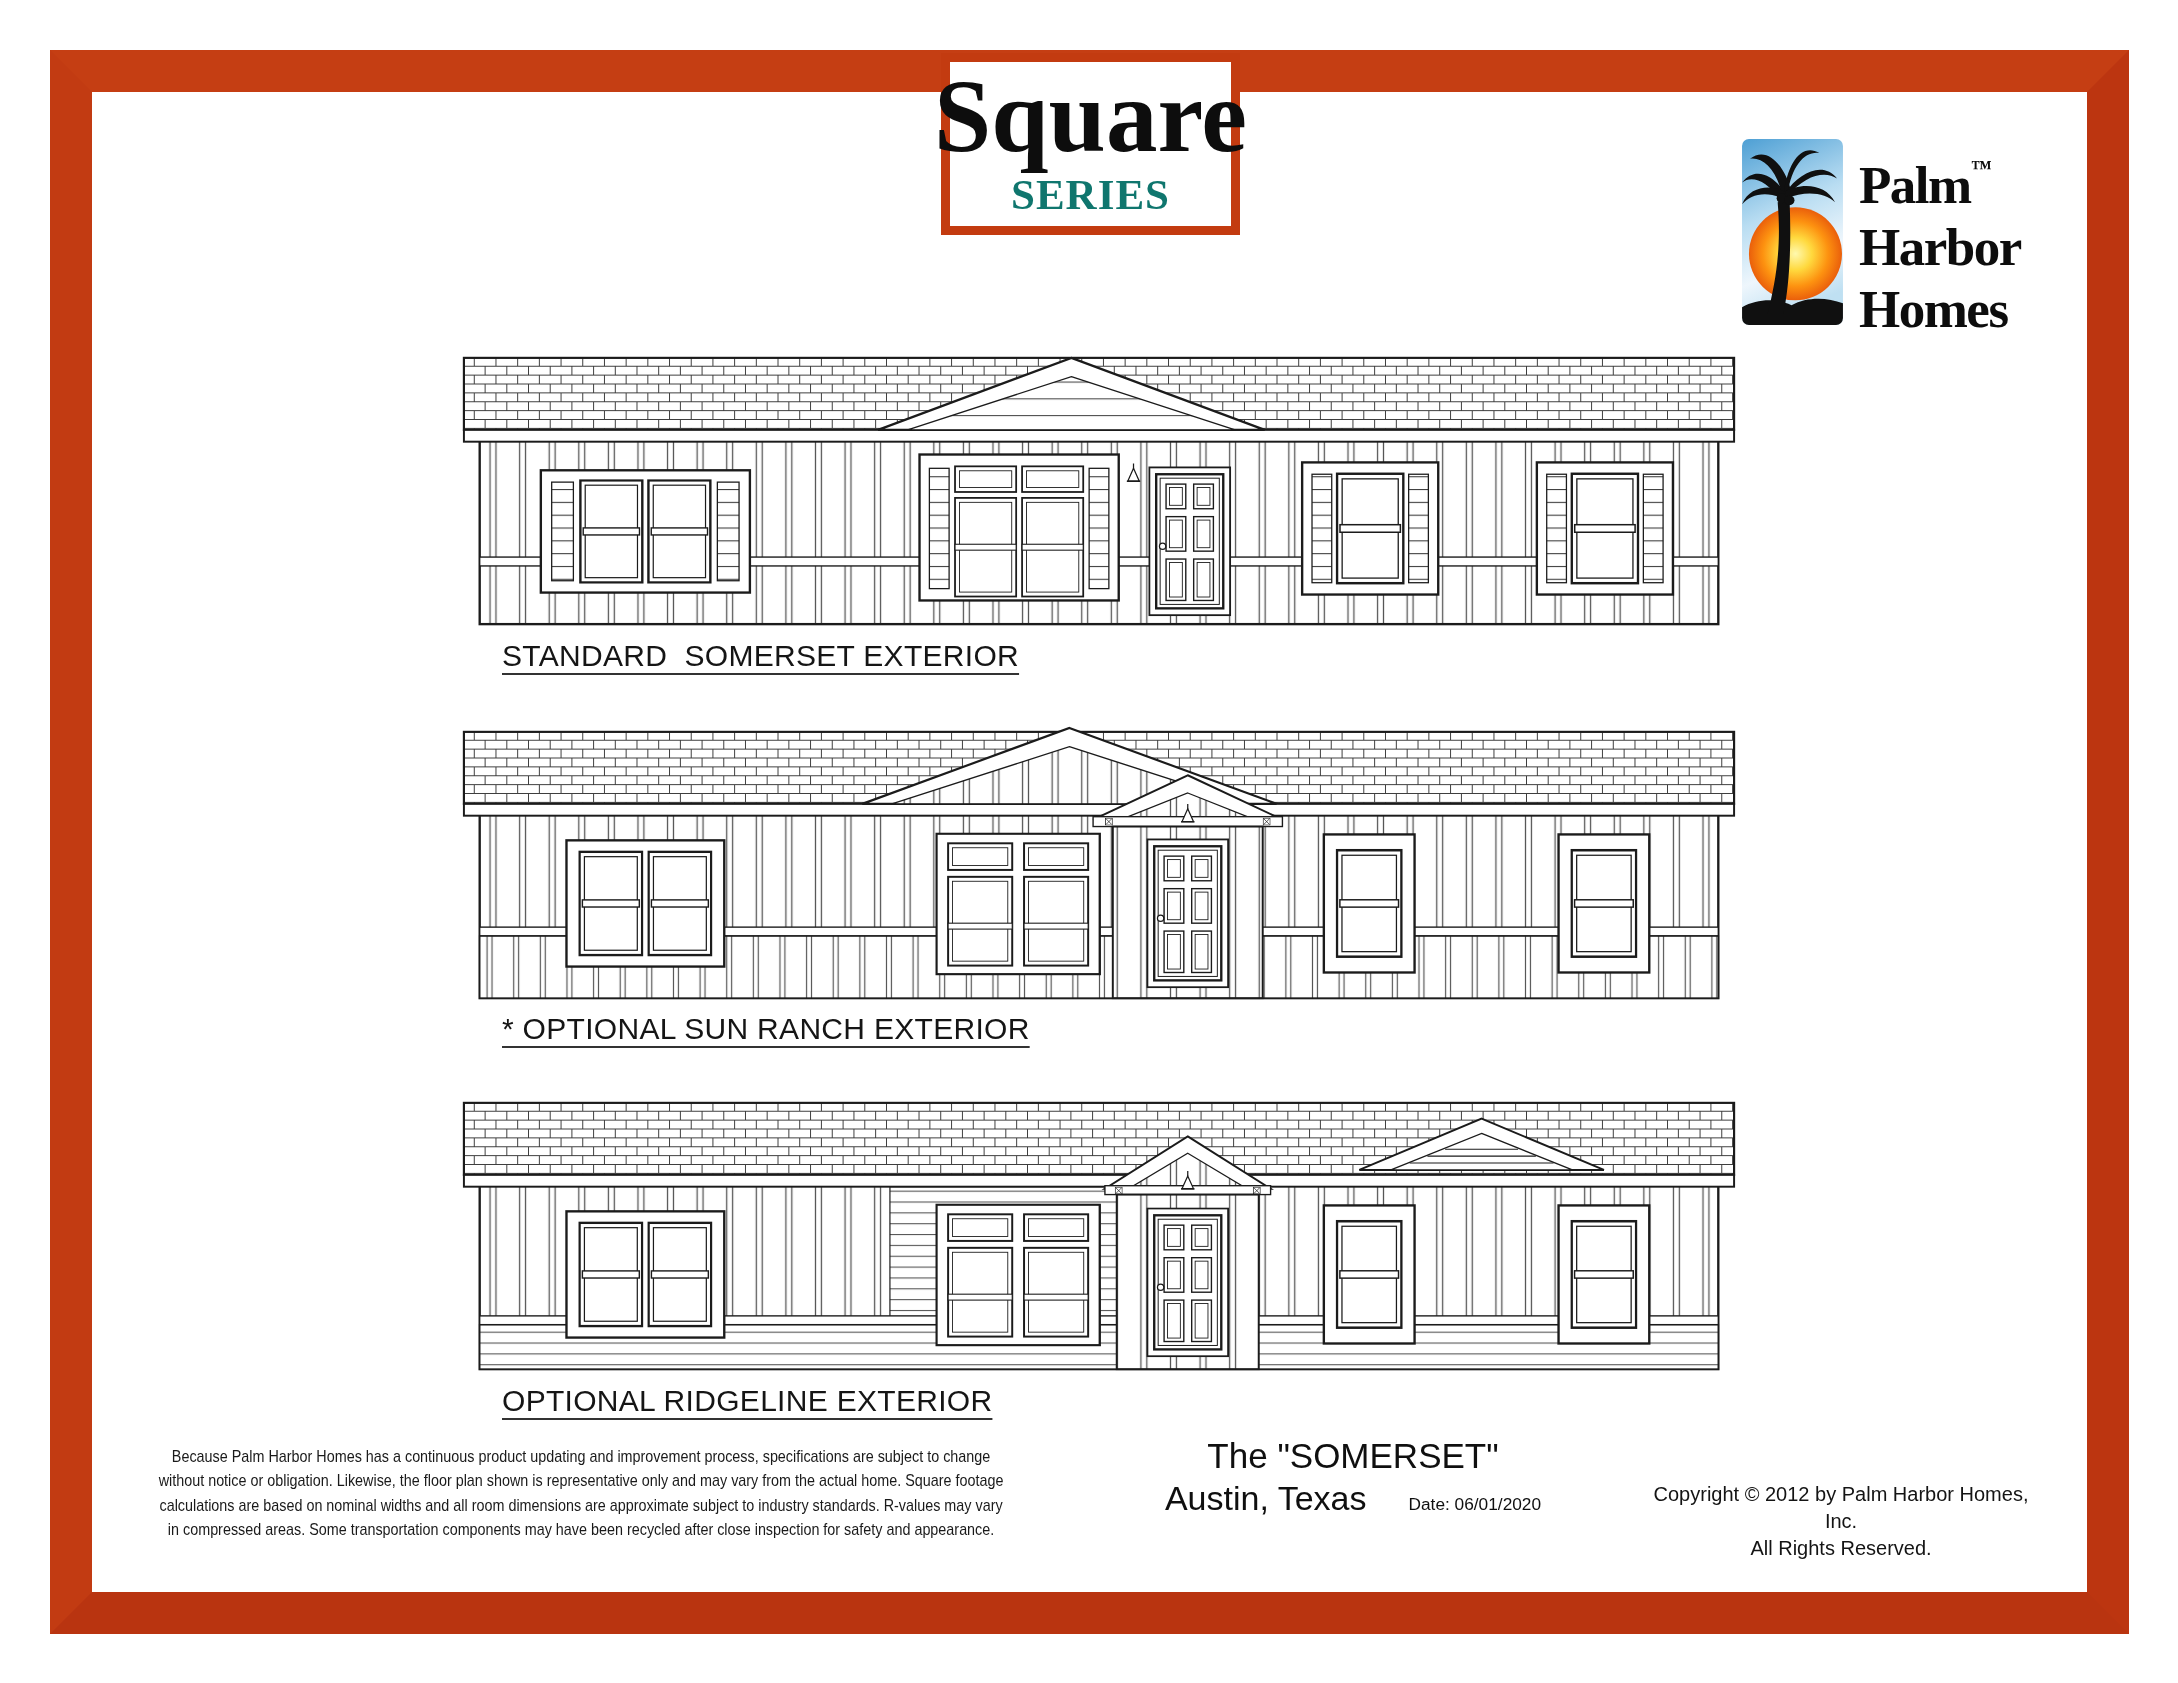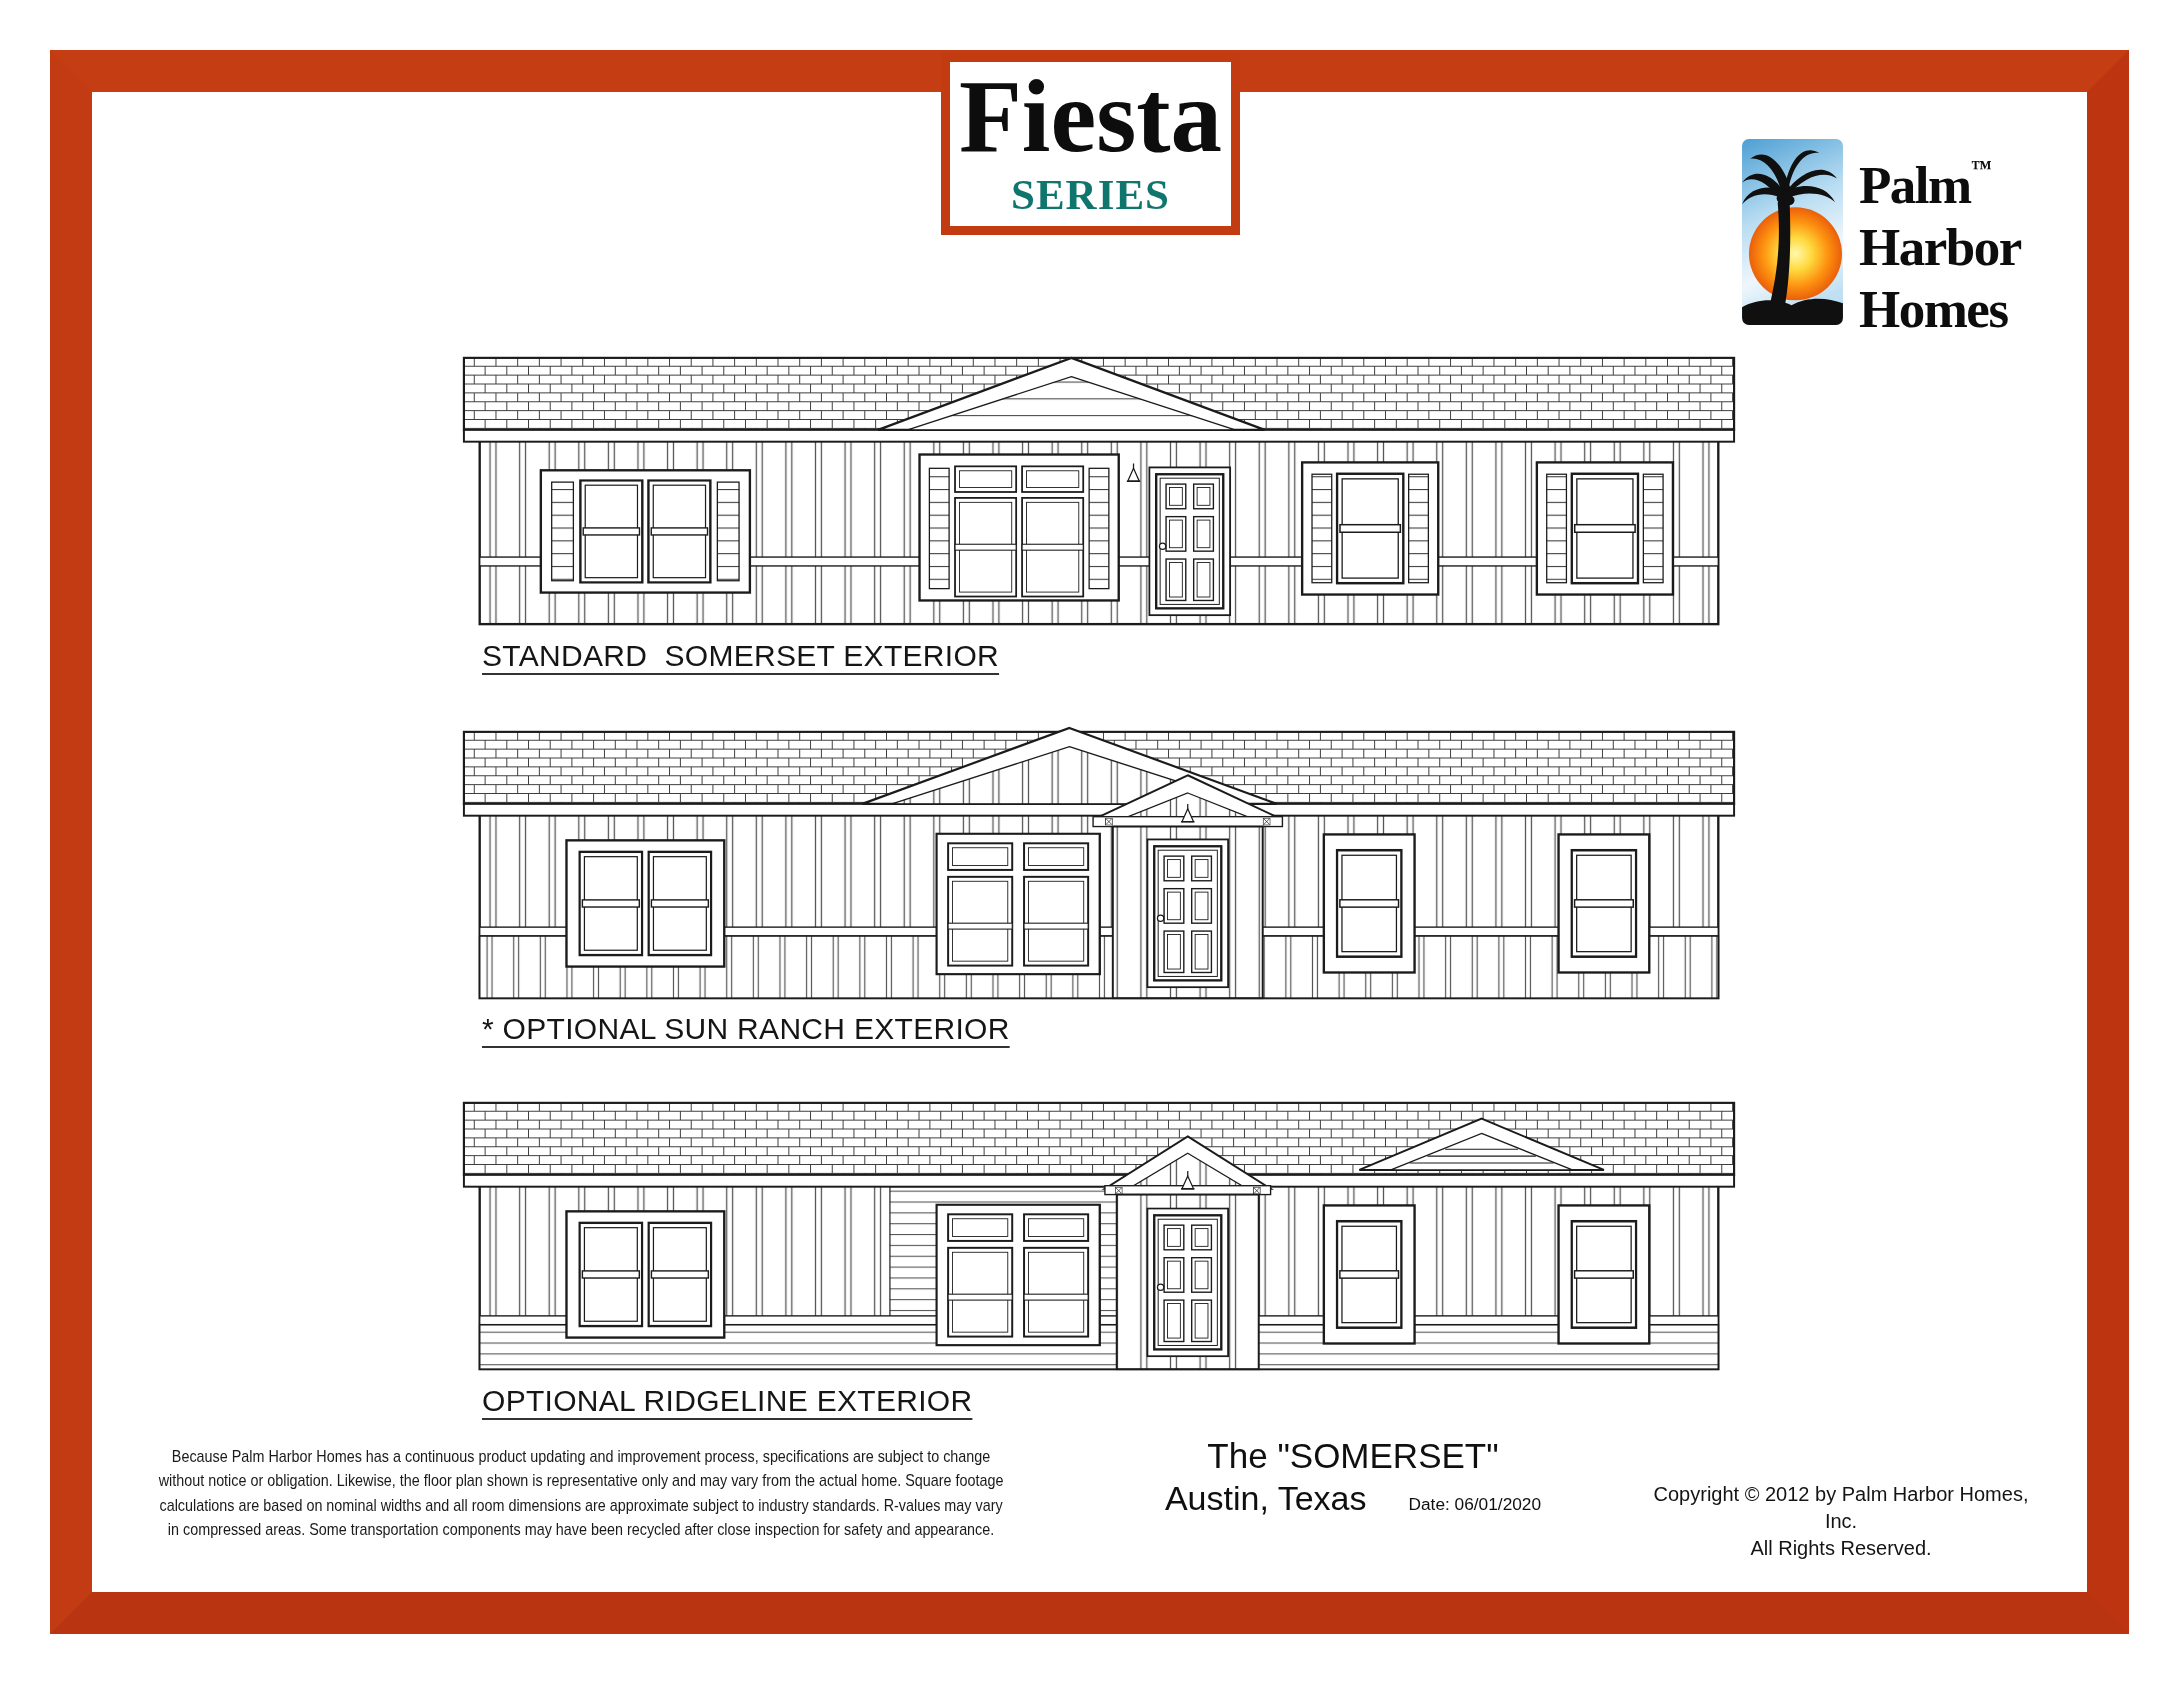--- a/index.html
+++ b/index.html
@@ -12,21 +12,21 @@
          background:#fff;border:9px solid #c33b10;z-index:6;
          display:flex;flex-direction:column;align-items:center;justify-content:center;gap:6px;}
   .series-name{font-family:"Liberation Serif",serif;font-weight:bold;font-size:103px;line-height:0.92;color:#0d0d0d;}
   .series-sub{font-family:"Liberation Serif",serif;font-weight:bold;font-size:43px;letter-spacing:1px;color:#0f766e;}
   .brand{position:absolute;left:1740px;top:137px;display:flex;z-index:6;}
   .brand-text{margin-left:14px;font-weight:bold;font-size:53px;line-height:62px;letter-spacing:-1.5px;color:#0d0d0d;font-family:Liberation Serif, serif;}
   .brand-text .tm{font-size:21px;vertical-align:28px;letter-spacing:0;}
   .house{position:absolute;}
   .elev-label{position:absolute;font-size:30px;letter-spacing:0.3px;color:#151515;white-space:pre;
          text-decoration:underline;text-decoration-thickness:2px;text-underline-offset:7px;
-         text-decoration-color:#333;}
+         text-decoration-color:#333;margin-left:20px;}
   .disclaimer{position:absolute;left:137px;top:1445px;width:1051px;transform:scaleX(0.845);
          transform-origin:0 0;font-size:17px;line-height:1.43;color:#1a1a1a;text-align:center;white-space:nowrap;}
   .model-block{position:absolute;left:1137px;top:1435px;width:432px;text-align:center;color:#0f0f0f;}
   .model-title{font-size:35px;line-height:41px;}
   .model-line{font-size:35px;line-height:41px;}
   .model-row{margin-top:3px;display:flex;justify-content:center;align-items:baseline;gap:42px;}
   .model-loc{font-size:34px;}
   .model-date{font-size:17.3px;}
   .copyright{position:absolute;left:1645px;top:1481px;width:392px;text-align:center;
          font-size:20px;line-height:27px;color:#141414;}
@@ -111,21 +111,21 @@
         <rect x="17.5" y="49.5" width="56" height="81" fill="none" stroke="#1b1b1b" stroke-width="0.9"></rect>
         <rect x="13" y="92" width="65" height="6" fill="#fff" stroke="#1b1b1b" stroke-width="1.1"></rect>
         <rect x="90" y="45" width="65" height="90" fill="#fff" stroke="#1b1b1b" stroke-width="2"></rect>
         <rect x="94.5" y="49.5" width="56" height="81" fill="none" stroke="#1b1b1b" stroke-width="0.9"></rect>
         <rect x="90" y="92" width="65" height="6" fill="#fff" stroke="#1b1b1b" stroke-width="1.1"></rect>
       </symbol>
     </defs>
   </svg>
 
   <div class="series-badge">
-    <div class="series-name">Fiesta</div>
+    <div class="series-name">Square</div>
     <div class="series-sub">SERIES</div>
   </div>
 
   <div class="brand">
     <svg width="105" height="190" viewBox="0 0 106 192">
       <defs>
         <linearGradient id="gSky" x1="0" y1="0" x2="0.25" y2="1">
           <stop offset="0" stop-color="#4d9fd4"></stop>
             <stop offset="0.45" stop-color="#b9ddf2"></stop>
           <stop offset="0.75" stop-color="#eef6fc"></stop>

